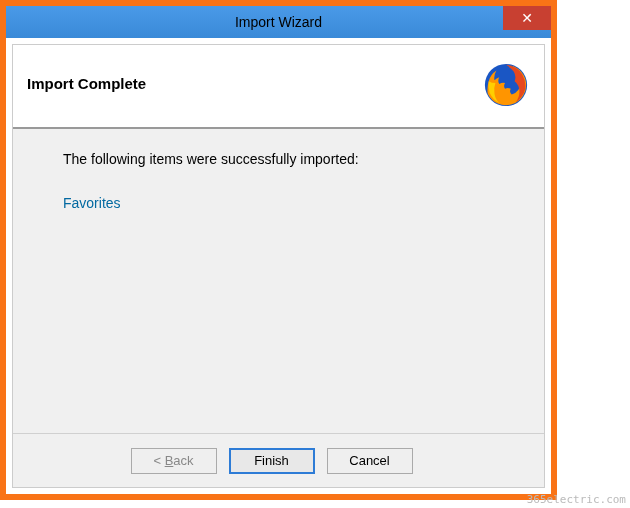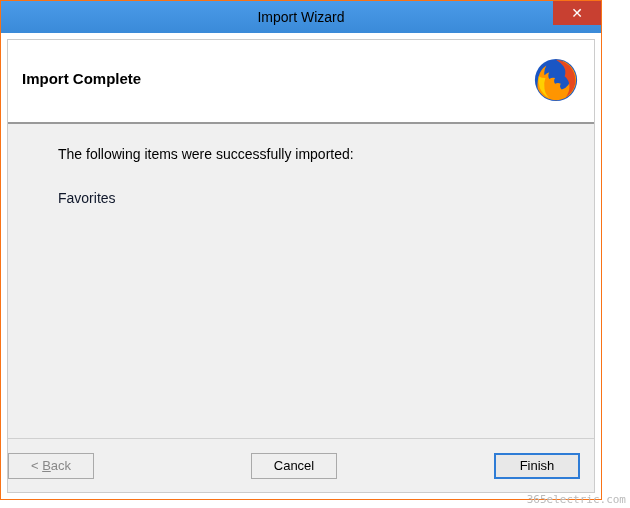--- a/index.html
+++ b/index.html
@@ -8,23 +8,23 @@
       box-sizing: border-box;
     }
     body {
       font-family: "Segoe UI", Tahoma, sans-serif;
       background: #fff;
       width: 630px;
       height: 508px;
       overflow: hidden;
     }
     .window {
-      width: 602px;
+      width: 557px;
       height: 500px;
-      border: 1px solid #f97316;
+      border: 6px solid #f97316;
       background: #fff;
       position: relative;
     }
     .titlebar {
       height: 32px;
       background: linear-gradient(to bottom, #4a9ae8, #3a8ad8);
       display: flex;
       align-items: center;
       justify-content: center;
       position: relative;
@@ -84,32 +84,32 @@
       padding: 22px 50px;
       height: calc(100% - 82px - 54px);
     }
     .success-text {
       font-size: 14px;
       color: #000;
       margin-bottom: 28px;
     }
     .imported-items {
       font-size: 14px;
-      color: #0f172a;
+      color: #0369a1;
     }
     .button-bar {
       position: absolute;
       bottom: 0;
       left: 0;
       right: 0;
       height: 54px;
       background: #f0f0f0;
       border-top: 1px solid #d0d0d0;
       display: flex;
-      justify-content: space-between;
+      justify-content: center;
       align-items: center;
       padding-right: 14px;
       gap: 12px;
     }
     .btn {
       min-width: 86px;
       height: 26px;
       background: #efefef;
       border: 1px solid #aaa;
       font-size: 13px;
@@ -164,19 +164,19 @@
 
     <div class="main-body">
       <div class="success-text">The following items were successfully imported:</div>
       <div class="imported-items">Favorites</div>
     </div>
 
     <div class="button-bar">
       <button class="btn" disabled="">
         <span>&lt; </span><span class="underline">B</span><span>ack</span>
       </button>
+      <button class="btn primary">Finish</button>
       <button class="btn">Cancel</button>
-      <button class="btn primary">Finish</button>
     </div>
   </div>
 </div>
 
 <div class="watermark">365electric.com</div>
 
 </body></html>

